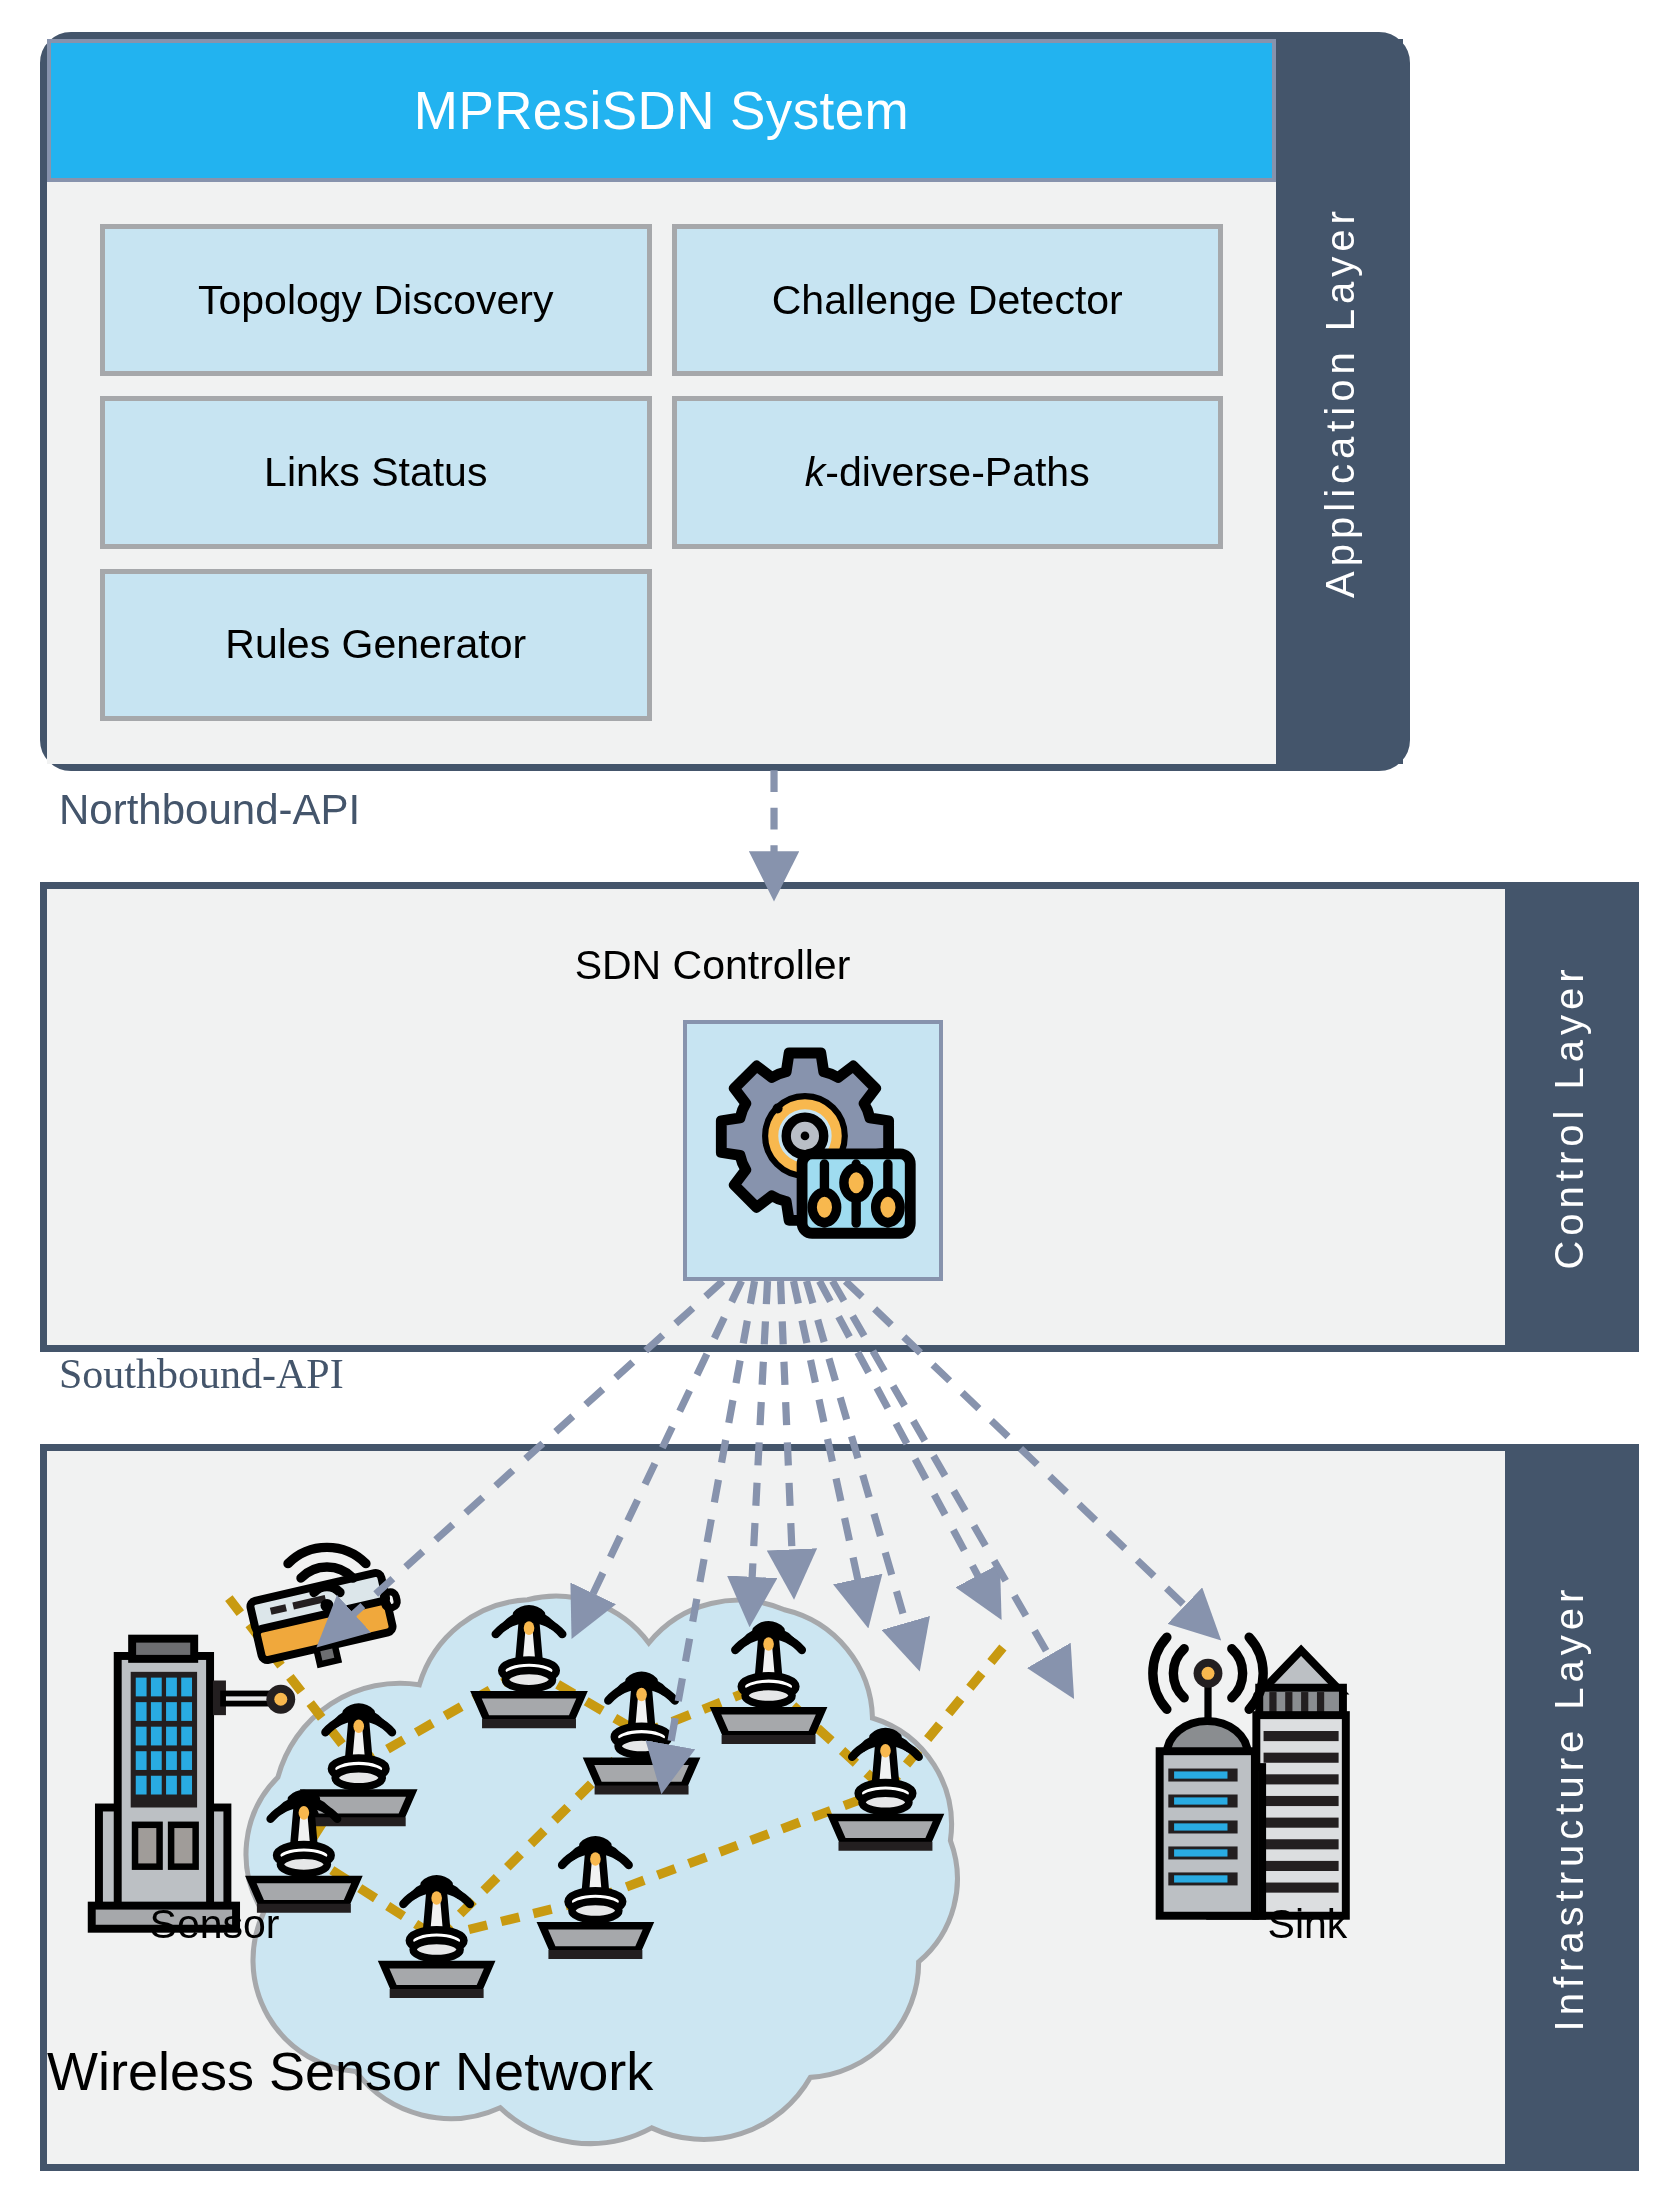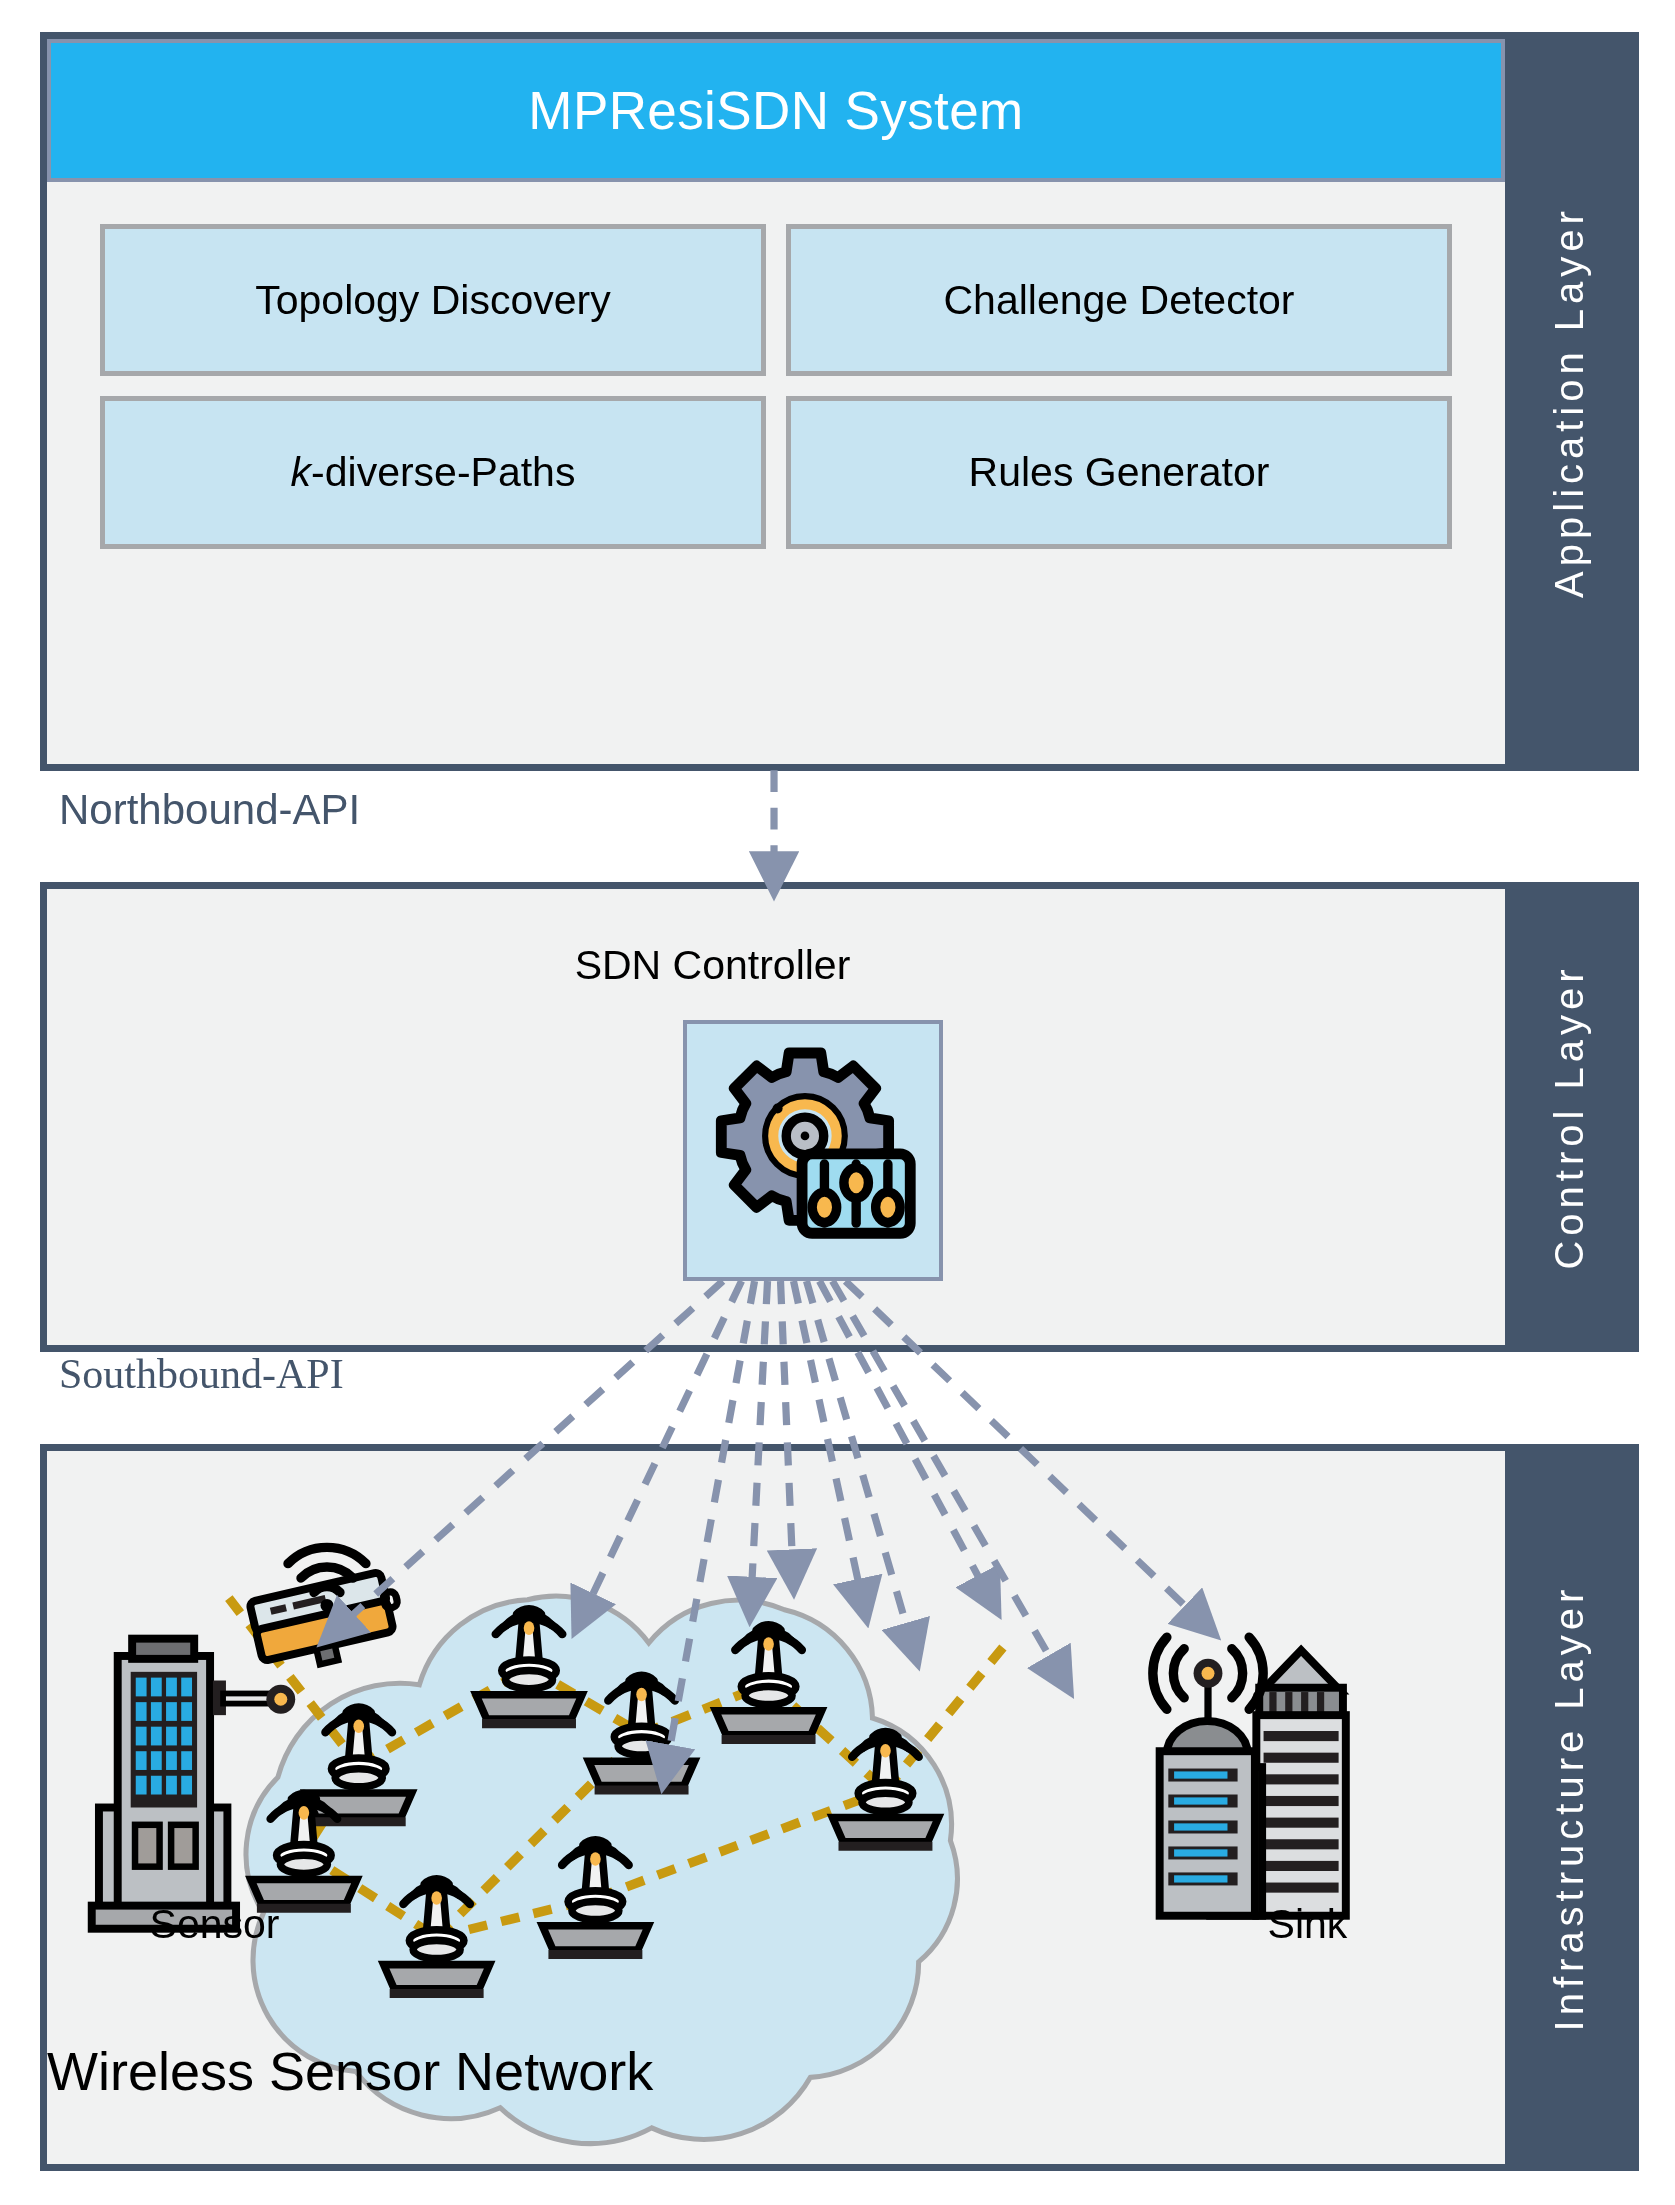--- a/index.html
+++ b/index.html
@@ -30,21 +30,21 @@
     transform: translate(-50%,-50%) rotate(-90deg);
     transform-origin: center center;
     white-space: nowrap;
     color: #FFFFFF;
     font-size: 40px;
     letter-spacing: 5px;
     font-weight: 400;
   }
 
   
-  #app-layer { left: 40px; top: 32px; width: 1599px; height: 739px; }
+  #app-layer { left: 40px; top: 32px; width: 1370px; height: 739px; border-radius: 31px; }
   #app-header {
     position: absolute; left: 0; top: 0; right: 0; height: 143px;
     background: #22B3F0;
     border: 4.3px solid #8793AD;
     display: flex; align-items: center; justify-content: center;
   }
   #app-header-title {
     color: #FFFFFF; font-size: 53px; font-weight: 400; letter-spacing: 0.4px;
   }
   #app-grid {
@@ -115,20 +115,23 @@
       <div id="app-header">
         <div id="app-header-title">MPResiSDN System</div>
       </div>
 
       <div id="app-grid">
         <div class="module-box">
           <span>Topology Discovery</span>
         </div>
         <div class="module-box">
           <span>Challenge Detector</span>
+        </div>
+        <div class="module-box">
+          <span>Links Status</span>
         </div>
         <div class="module-box">
           <span class="ital">k</span>
             <span>-diverse-Paths</span>
         </div>
         <div class="module-box">
           <span>Rules Generator</span>
         </div>
       </div>
 

